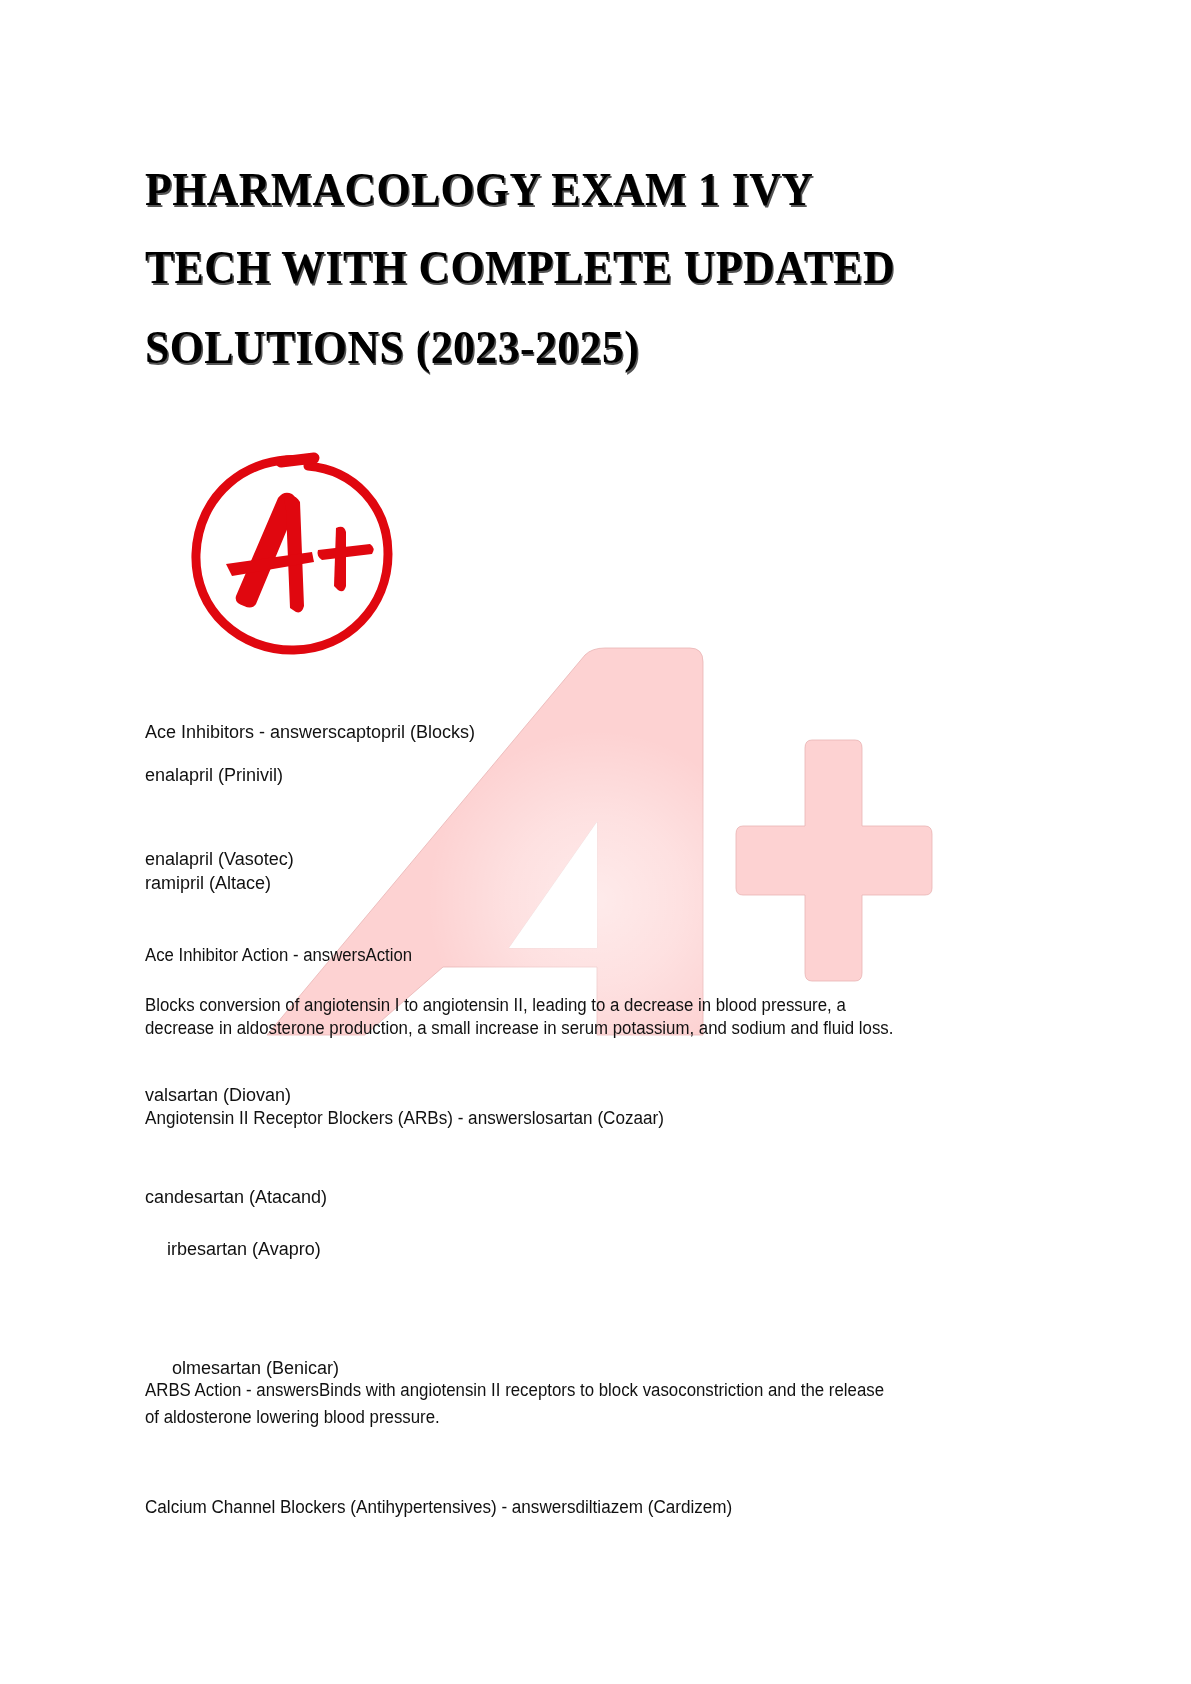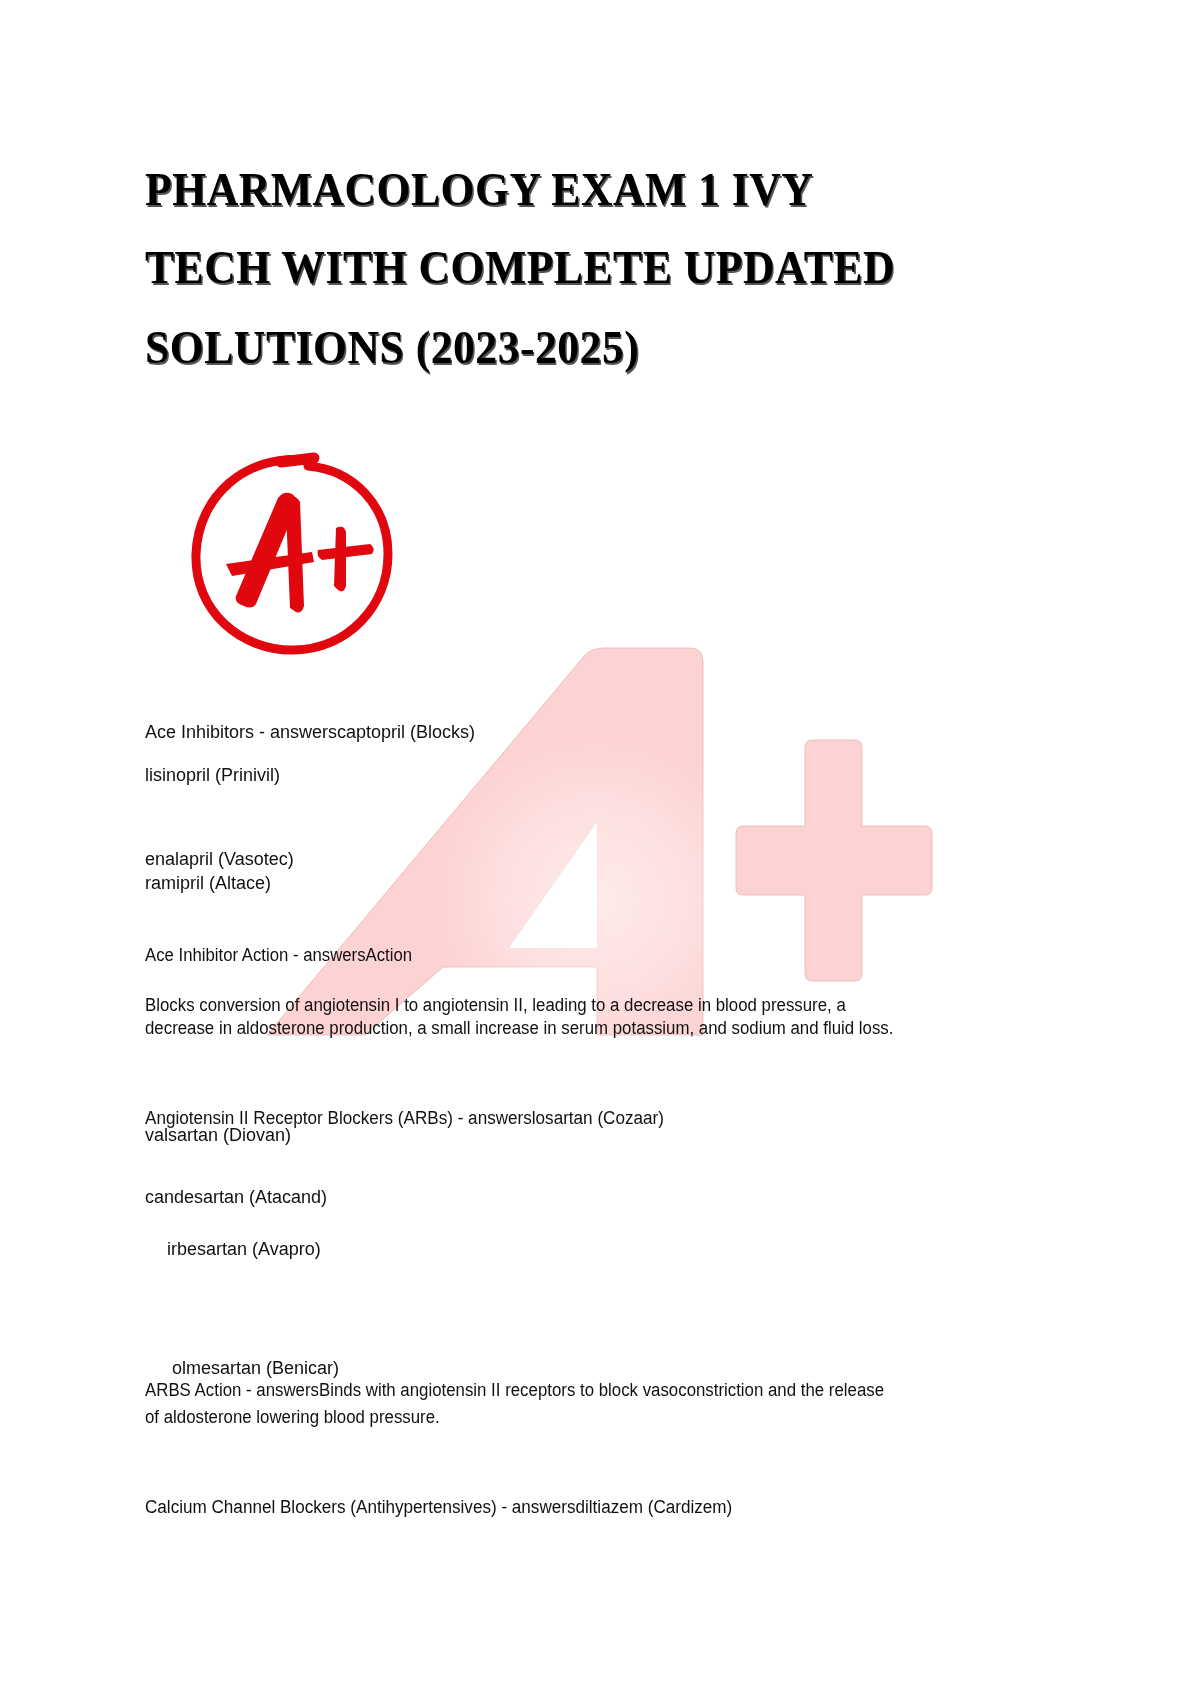--- a/index.html
+++ b/index.html
@@ -62,30 +62,30 @@
 
       <path d="M132,104 L184,98 Q190,102 186,108 L136,114 Q130,110 132,104 Z"></path>
     </g>
   </svg>
 
   <div class="title-line" style="top:166px; transform: scaleX(0.93);">PHARMACOLOGY EXAM 1 IVY</div>
   <div class="title-line" style="top:244px; transform: scaleX(0.93);">TECH WITH COMPLETE UPDATED</div>
   <div class="title-line" style="top:324px; transform: scaleX(0.93);">SOLUTIONS (2023-2025)</div>
 
   <div class="body-line" style="top:721px;">Ace Inhibitors - answerscaptopril (Blocks)</div>
-  <div class="body-line" style="top:764px;">lisinopril (Prinivil)</div>
+  <div class="body-line" style="top:764px;">enalapril (Prinivil)</div>
   <div class="body-line" style="top:848px;">enalapril (Vasotec)</div>
   <div class="body-line" style="top:872px;">ramipril (Altace)</div>
 
   <div class="body-line" style="top:944px; transform: scaleX(0.93);">Ace Inhibitor Action - answersAction</div>
   <div class="body-line" style="top:994px; transform: scaleX(0.935);">Blocks conversion of angiotensin I to angiotensin II, leading to a decrease in blood pressure, a</div>
   <div class="body-line" style="top:1017px; transform: scaleX(0.935);">decrease in aldosterone production, a small increase in serum potassium, and sodium and fluid loss.</div>
 
   <div class="body-line" style="top:1107px; transform: scaleX(0.95);">Angiotensin II Receptor Blockers (ARBs) - answerslosartan (Cozaar)</div>
-  <div class="body-line" style="top:1124px;">valsartan (Diovan)</div>
+  <div class="body-line" style="top:1084px;">valsartan (Diovan)</div>
   <div class="body-line" style="top:1238px;margin-left:22px;">irbesartan (Avapro)</div>
   <div class="body-line" style="top:1186px;">candesartan (Atacand)</div>
   <div class="body-line" style="top:1357px;margin-left:27px;">olmesartan (Benicar)</div>
 
   <div class="body-line" style="top:1379px; transform: scaleX(0.935);">ARBS Action - answersBinds with angiotensin II receptors to block vasoconstriction and the release</div>
   <div class="body-line" style="top:1406px; transform: scaleX(0.935);">of aldosterone lowering blood pressure.</div>
 
   <div class="body-line" style="top:1496px; transform: scaleX(0.95);">Calcium Channel Blockers (Antihypertensives) - answersdiltiazem (Cardizem)</div>
 
 </div>

